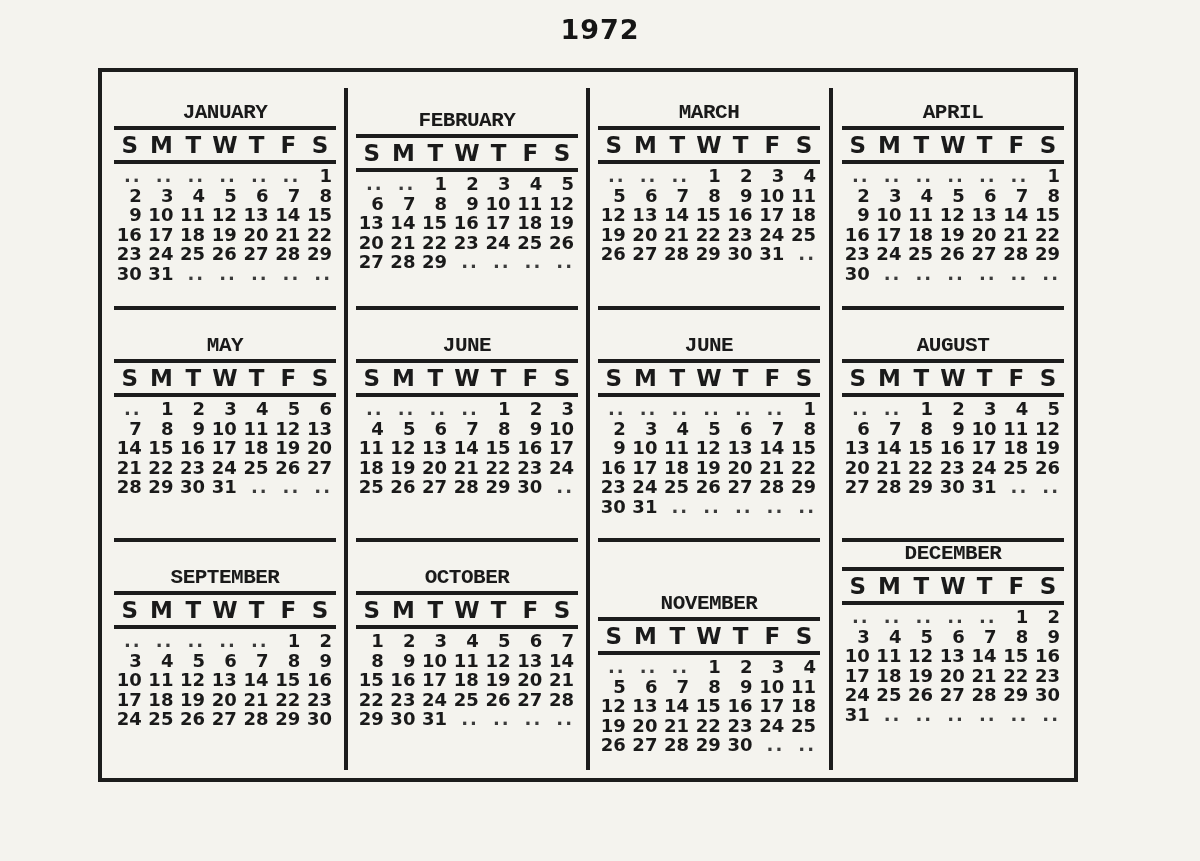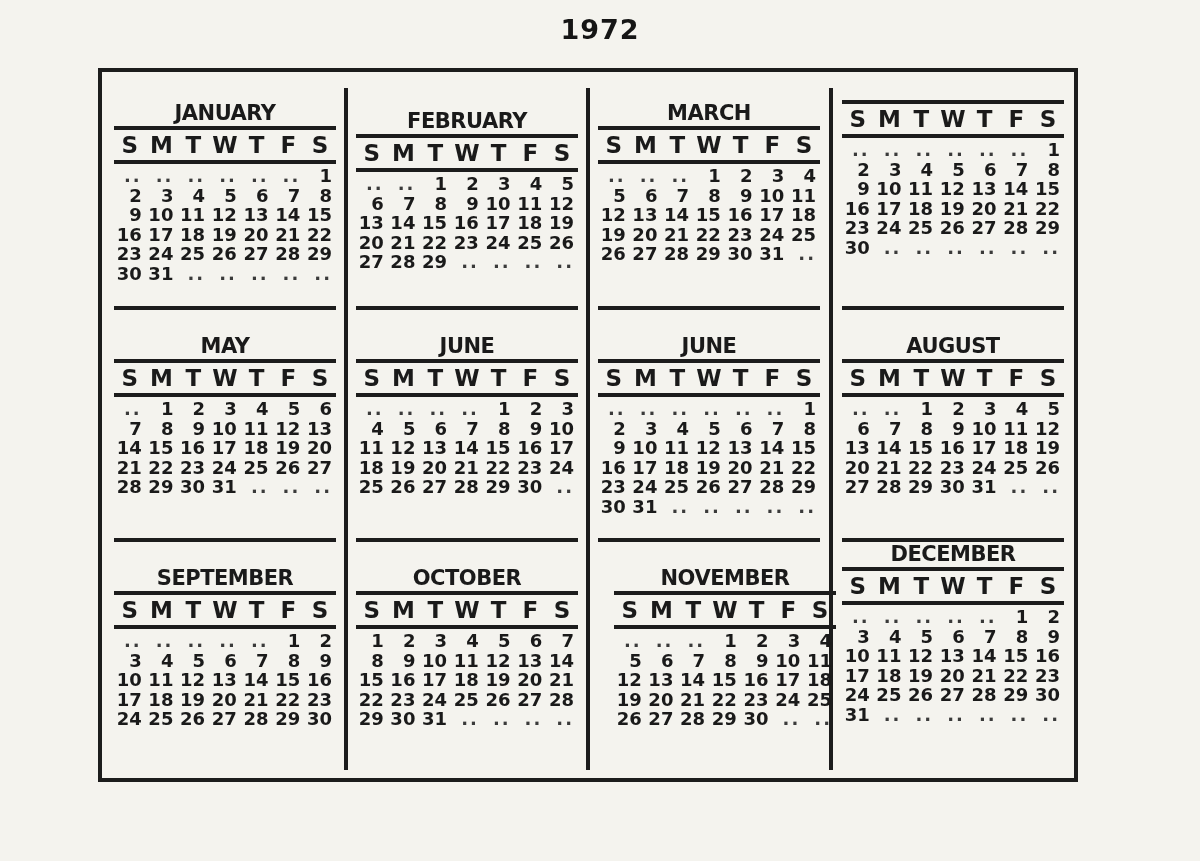--- a/index.html
+++ b/index.html
@@ -4,21 +4,21 @@
 <style>
   html,body{margin:0;padding:0;}
   body{width:1200px;height:861px;background:#f4f3ee;position:relative;overflow:hidden;
        font-family:"DejaVu Sans",sans-serif;color:#1a1a1a;}
   .year{position:absolute;left:0;width:1200px;top:14px;text-align:center;
         font-size:27px;font-weight:bold;letter-spacing:1px;color:#151515;}
   .frame{position:absolute;left:98px;top:68px;width:980px;height:714px;
          border:4px solid #1c1c1c;box-sizing:border-box;}
   .vline{position:absolute;top:88px;height:682px;width:4px;background:#1c1c1c;}
   .month{position:absolute;width:222px;}
-  .mname{text-align:center;font-size:21px;font-weight:bold;height:26px;line-height:26px;letter-spacing:-0.5px;}
+  .mname{text-align:center;font-size:21px;font-weight:bold;height:26px;line-height:26px;letter-spacing:-0.5px;font-family:Liberation Mono, monospace;}
   .rule{height:4px;background:#1c1c1c;}
   .dows{display:grid;grid-template-columns:repeat(7,1fr);font-size:23px;font-weight:bold;
         height:30px;line-height:30px;text-align:center;}
   .days{display:grid;grid-template-columns:repeat(7,1fr);margin-top:2px;}
   .day{text-align:right;padding-right:4px;font-size:18px;font-weight:bold;height:19.6px;line-height:20px;}
   .day.empty{color:#3a3a3a;letter-spacing:2px;}
   .sep{position:absolute;height:4px;background:#1c1c1c;width:222px;}
 </style>
 </head>
 <body>
@@ -184,20 +184,21 @@
         <span class="day">26</span>
         <span class="day">27</span>
         <span class="day">28</span>
         <span class="day">29</span>
         <span class="day">30</span>
         <span class="day">31</span>
         <span class="day empty">..</span>
       </div>
     </div>
     <div class="month" style="left: 842px; top: 100px;">
+      <div class="mname">APRIL</div>
       <div class="rule"></div>
       <div class="dows">
         <span>S</span>
         <span>M</span>
         <span>T</span>
         <span>W</span>
         <span>T</span>
         <span>F</span>
         <span>S</span>
       </div>
@@ -553,21 +554,21 @@
         <span class="day">28</span>
         <span class="day">29</span>
         <span class="day">30</span>
         <span class="day">31</span>
         <span class="day empty">..</span>
         <span class="day empty">..</span>
         <span class="day empty">..</span>
         <span class="day empty">..</span>
       </div>
     </div>
-    <div class="month" style="left: 598px; top: 565px; margin-left: 16px;">
+    <div class="month" style="left: 598px; top: 591px;">
       <div class="mname">NOVEMBER</div>
       <div class="rule"></div>
       <div class="dows">
         <span>S</span>
         <span>M</span>
         <span>T</span>
         <span>W</span>
         <span>T</span>
         <span>F</span>
         <span>S</span>

